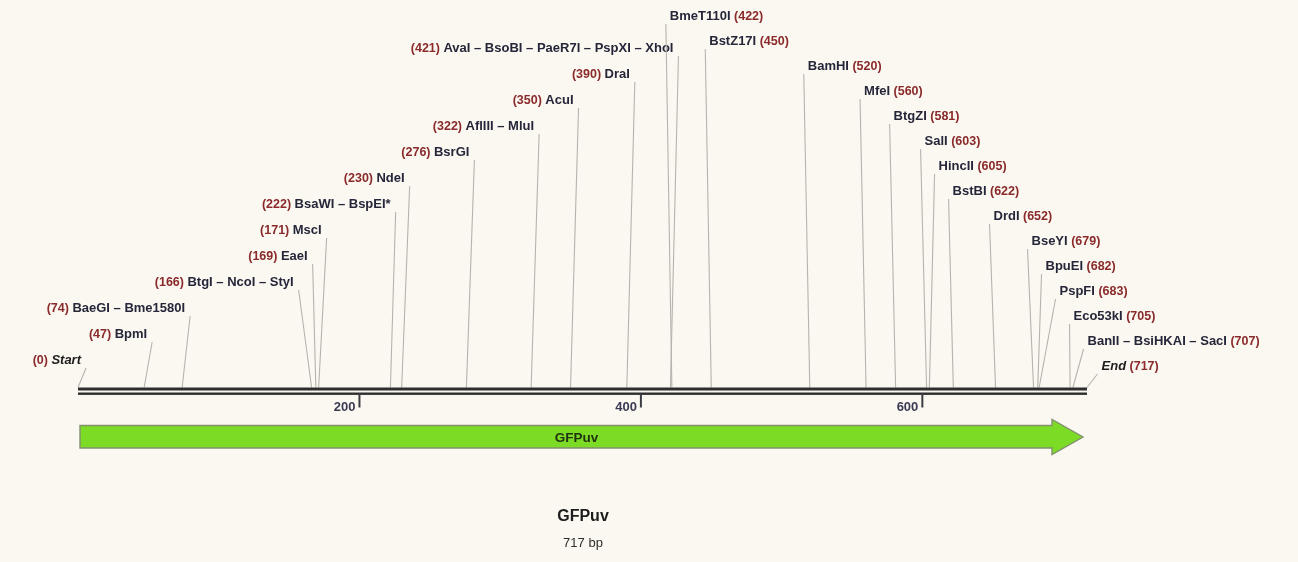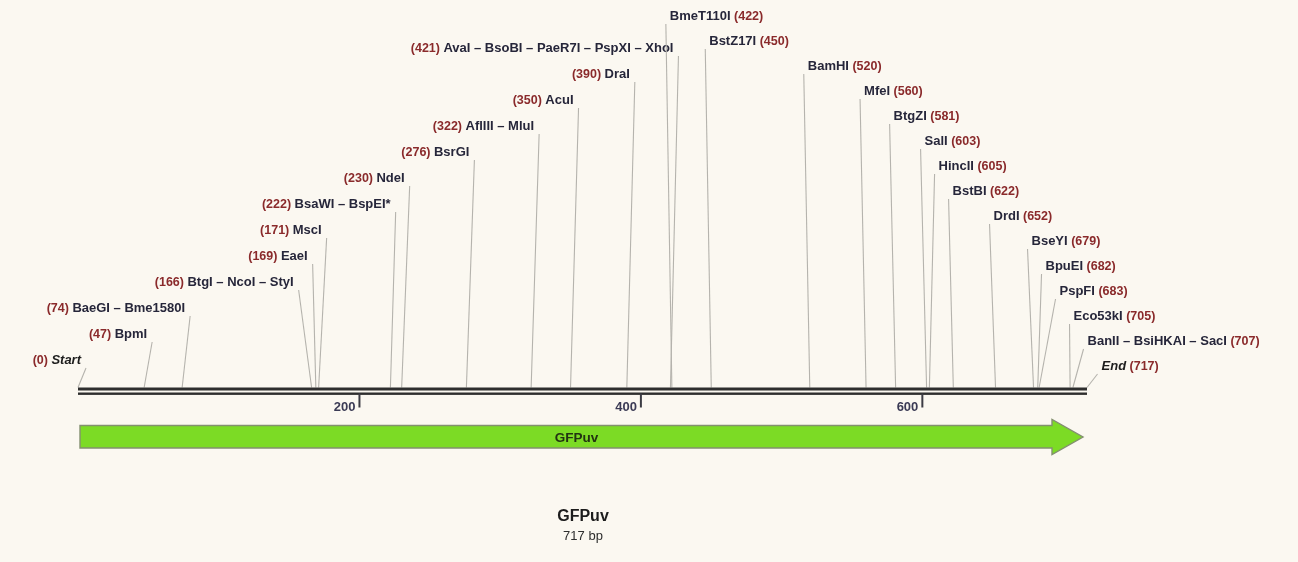--- a/index.html
+++ b/index.html
@@ -15,21 +15,21 @@
   .site-num{font-weight:bold;font-size:12.5px;fill:#8a2a2b;}
   .italic-name{font-style:italic;fill:#1d1d1d;}
   .ruler-num{font-weight:bold;font-size:13px;fill:#3b3b55;}
   .feature-label{font-weight:bold;font-size:13.5px;fill:#223312;}
   .footer{
     position:absolute;left:583px;top:507px;
     transform:translateX(-50%);
     text-align:center;white-space:nowrap;
   }
   .footer-title{font-weight:bold;font-size:16px;color:#1d1d1d;}
-  .footer-sub{font-size:13px;color:#2e2e2e;margin-top:3px;}
+  .footer-sub{font-size:13px;color:#2e2e2e;margin-top:10px;}
 </style>
 </head>
 <body>
 
 <div class="stage">
   <svg id="map-svg" width="1298" height="562">
       <line x1="86" y1="368" x2="78" y2="387.5" stroke="#b5b3ad" stroke-width="1.1"></line>
       <text x="81" y="364" text-anchor="end"><tspan class="site-num">(0)&nbsp;</tspan><tspan class="site-name italic-name">Start</tspan></text>
       <line x1="152.1408647140865" y1="342" x2="144.1408647140865" y2="387.5" stroke="#b5b3ad" stroke-width="1.1"></line>
       <text x="147.1408647140865" y="338" text-anchor="end"><tspan class="site-num">(47)&nbsp;</tspan><tspan class="site-name">BpmI</tspan></text>

